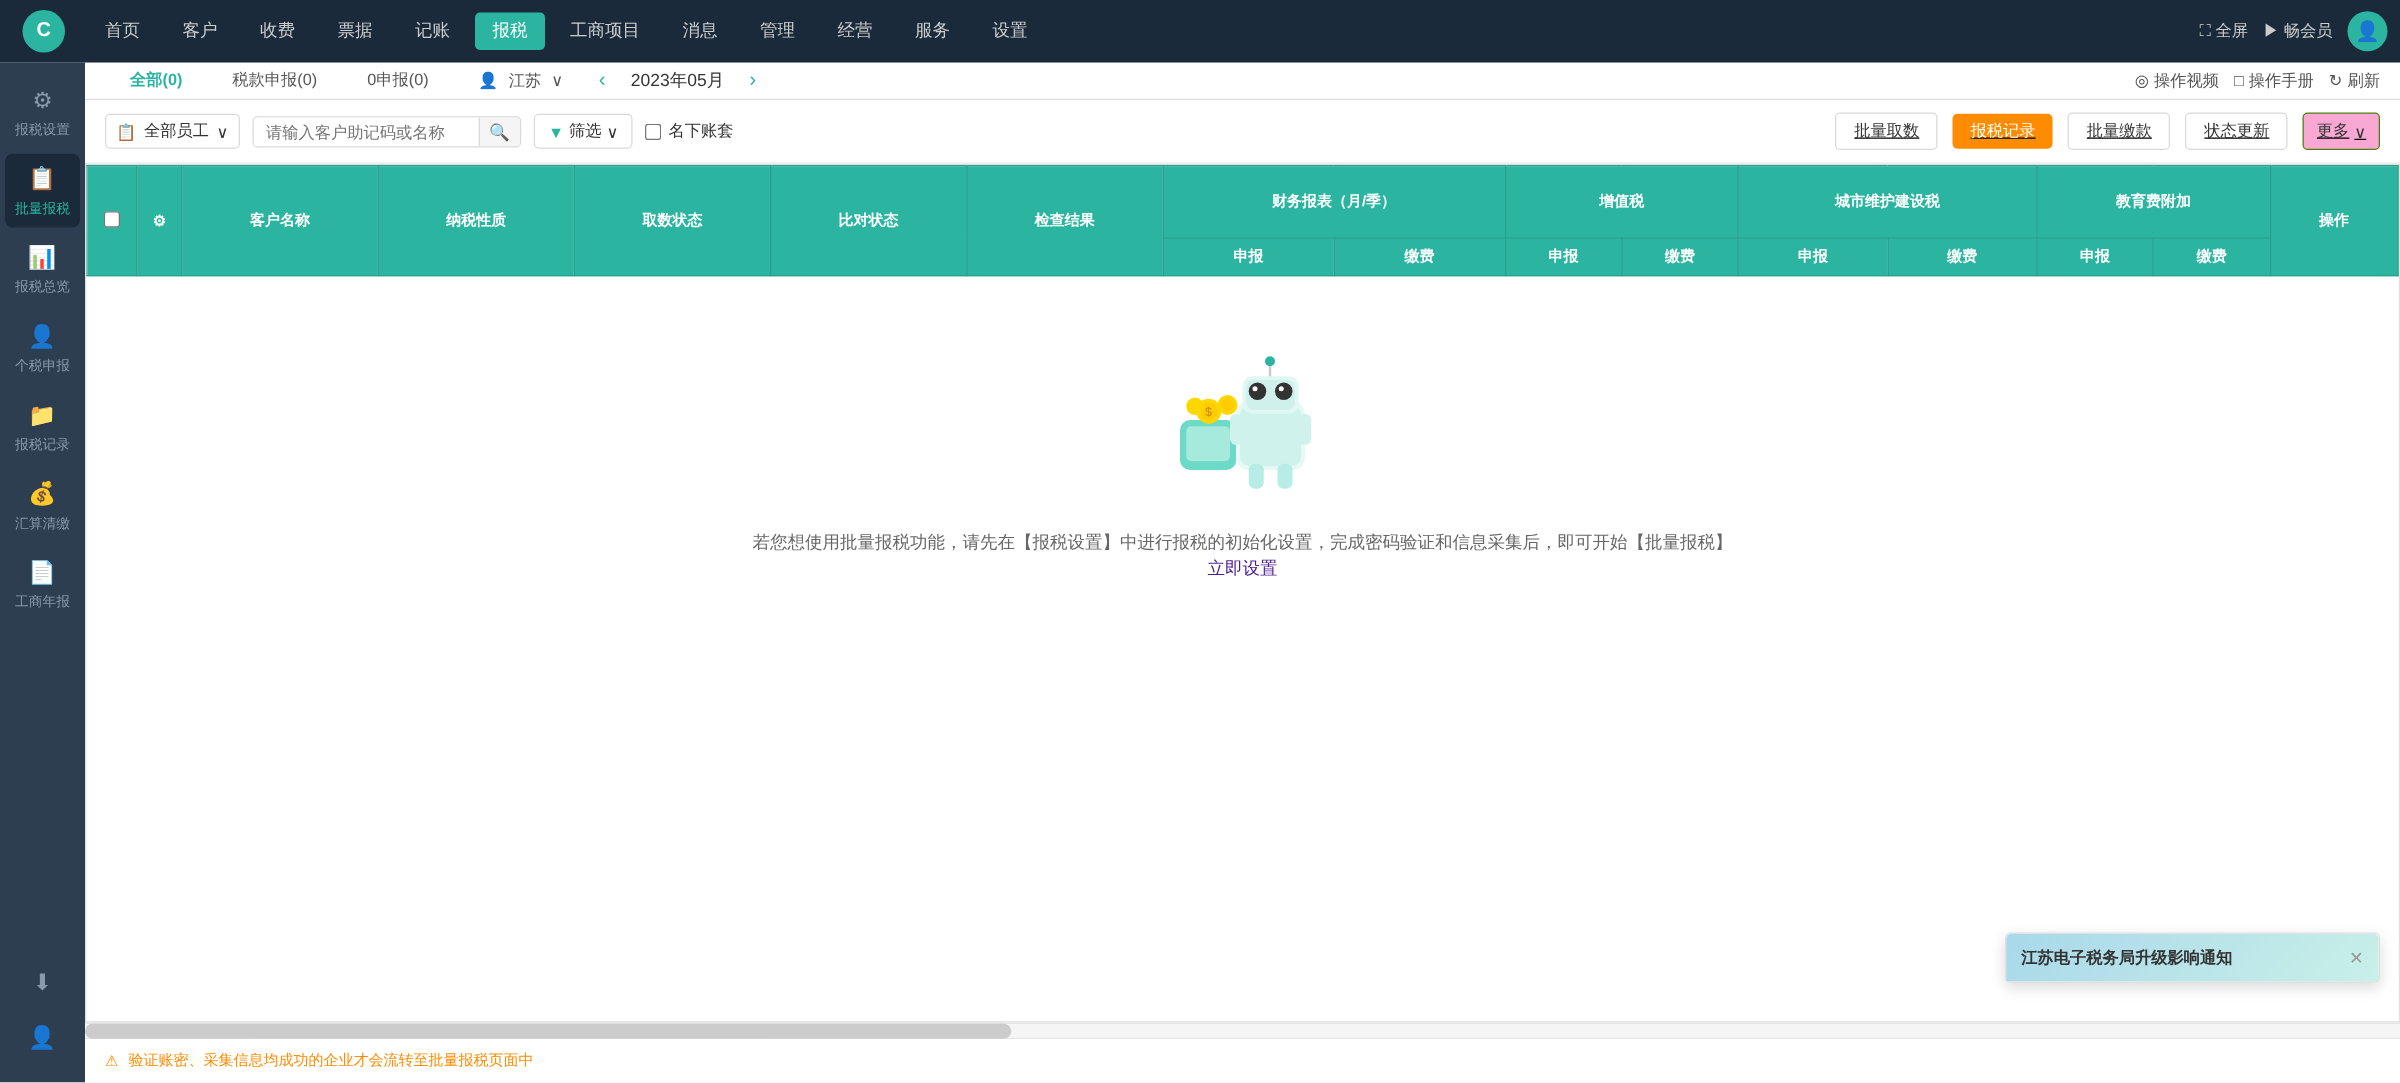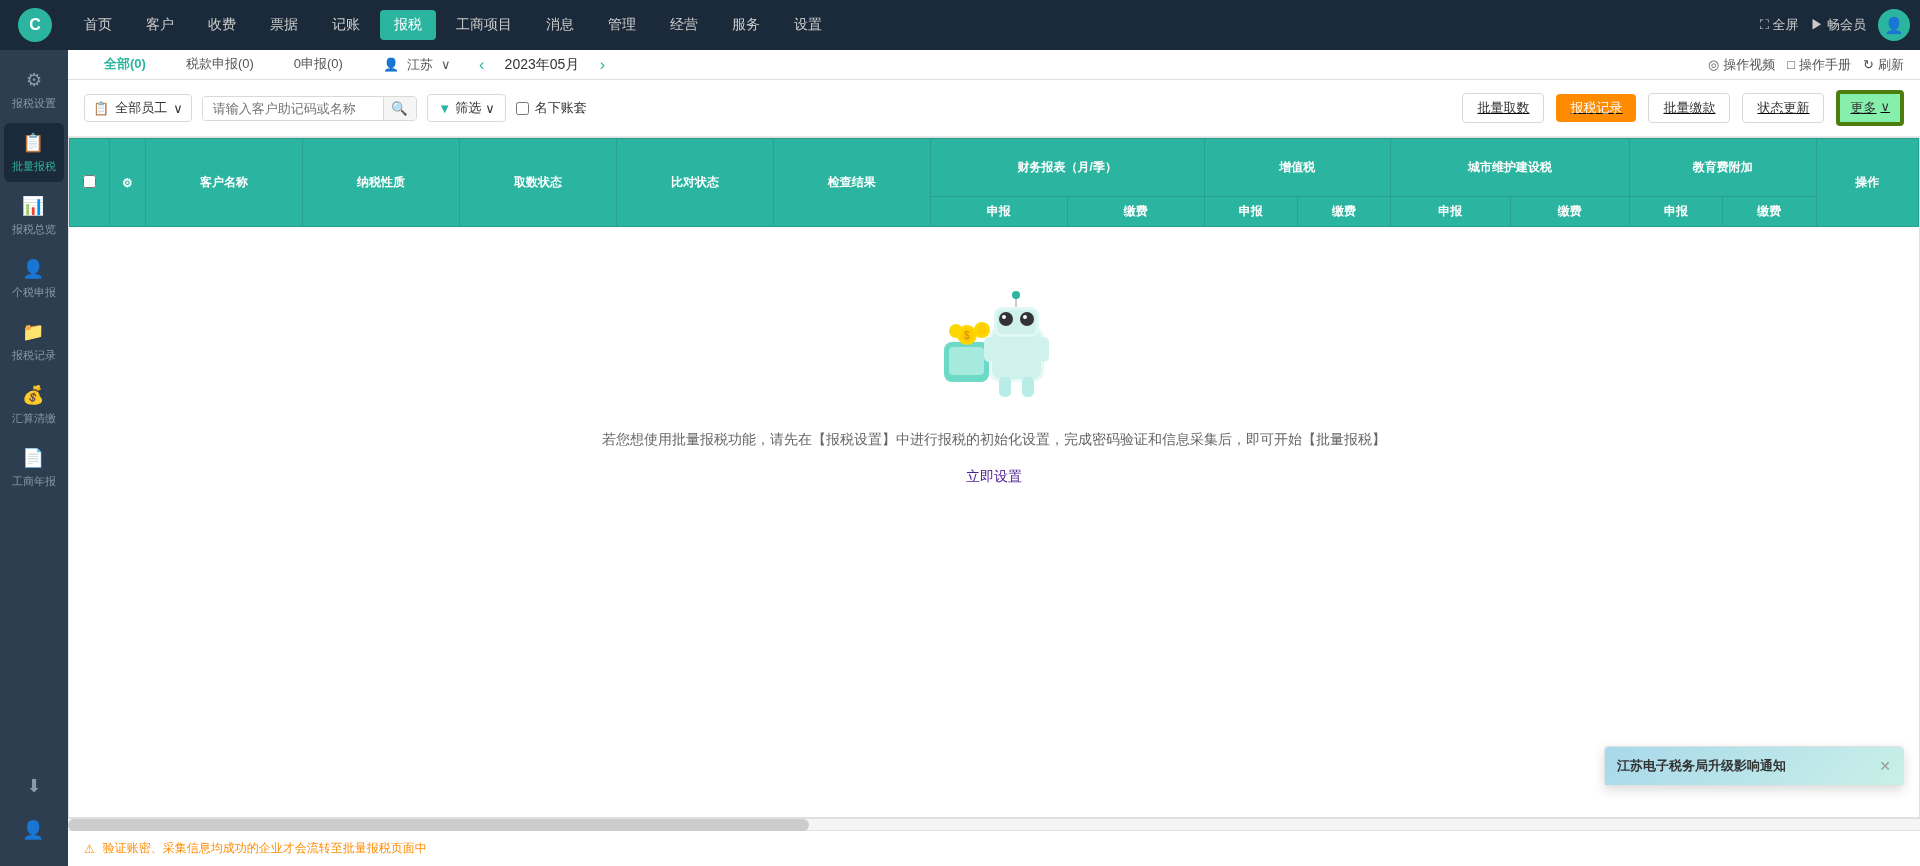--- a/index.html
+++ b/index.html
@@ -288,28 +288,29 @@
       border: none;
       border-radius: 4px;
       padding: 5px 14px;
       background: #ff8c00;
       cursor: pointer;
       font-size: 13px;
       color: #fff;
       white-space: nowrap;
     }
     .btn-more {
-      border: 4px solid #4d7c0f;
+      border: 1px solid #4d7c0f;
       border-radius: 4px;
       padding: 5px 10px;
-      background: #86efac;
-      cursor: pointer;
-      font-size: 13px;
-      color: #333;
-      display: flex;
+      background: #f9a8d4;
+      cursor: pointer;
+      font-size: 13px;
+      color: #333;
+      display: flex;
+      align-items: center;
       gap: 4px;
     }
 
     
     .table-container {
       flex: 1;
       overflow: auto;
       background: #fff;
       border: 1px solid #e0e0e0;
       margin: 0;
@@ -347,21 +348,21 @@
       padding: 60px 20px;
       color: #666;
       font-size: 14px;
       text-align: center;
     }
     .empty-robot {
       width: 120px;
       height: 120px;
       margin-bottom: 20px;
     }
-    .empty-text { color: #666; font-size: 14px; line-height: 1.8; margin-bottom: 16px; }
+    .empty-text { color: #666; font-size: 14px; line-height: 1.8; }
     .empty-link { color: #4c1d95; cursor: pointer; text-decoration: none; font-size: 14px; }
 
     
     .bottom-bar {
       background: #fff;
       border-top: 1px solid #e0e0e0;
       padding: 6px 16px;
       display: flex;
       align-items: center;
       font-size: 12px;

